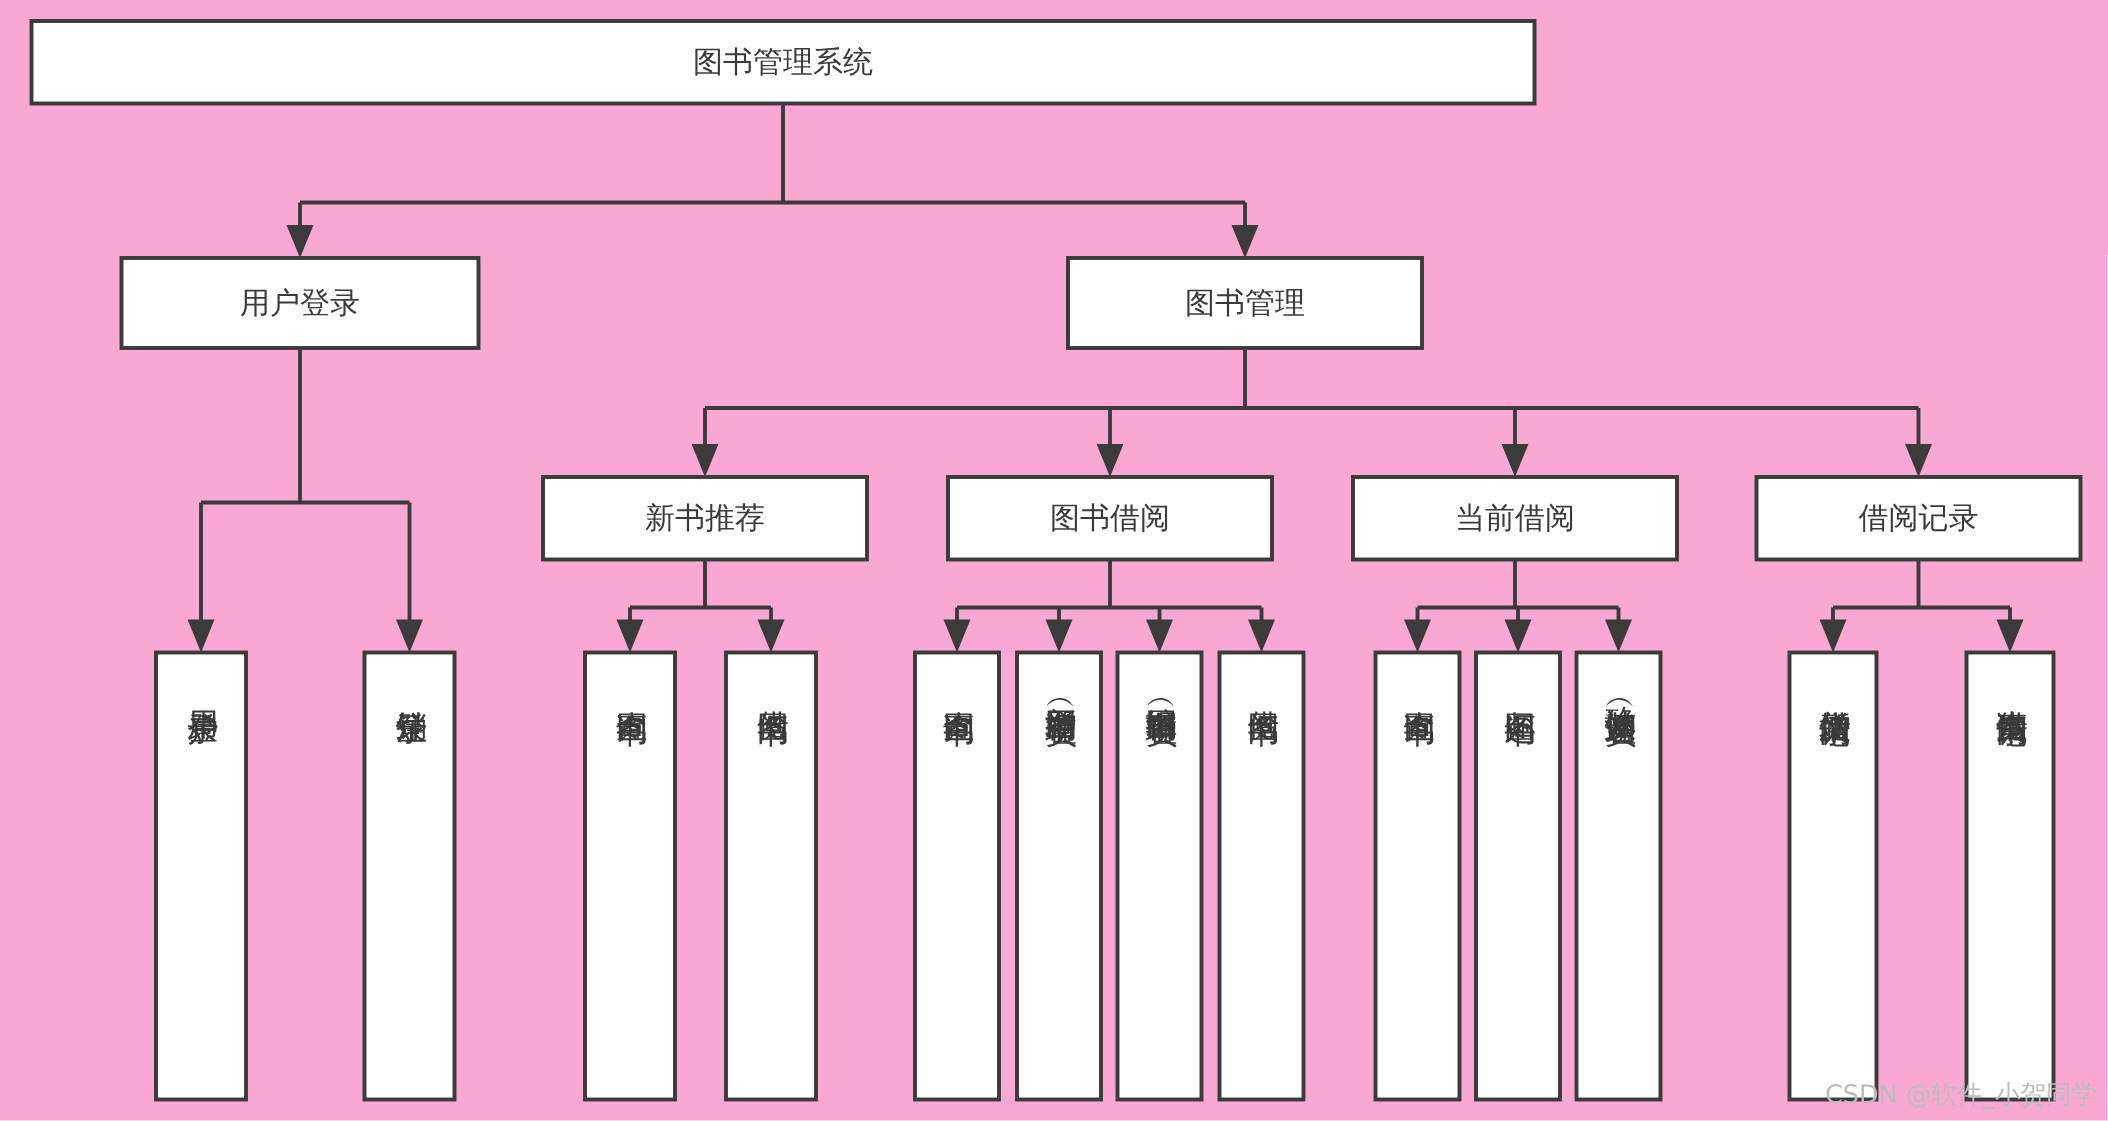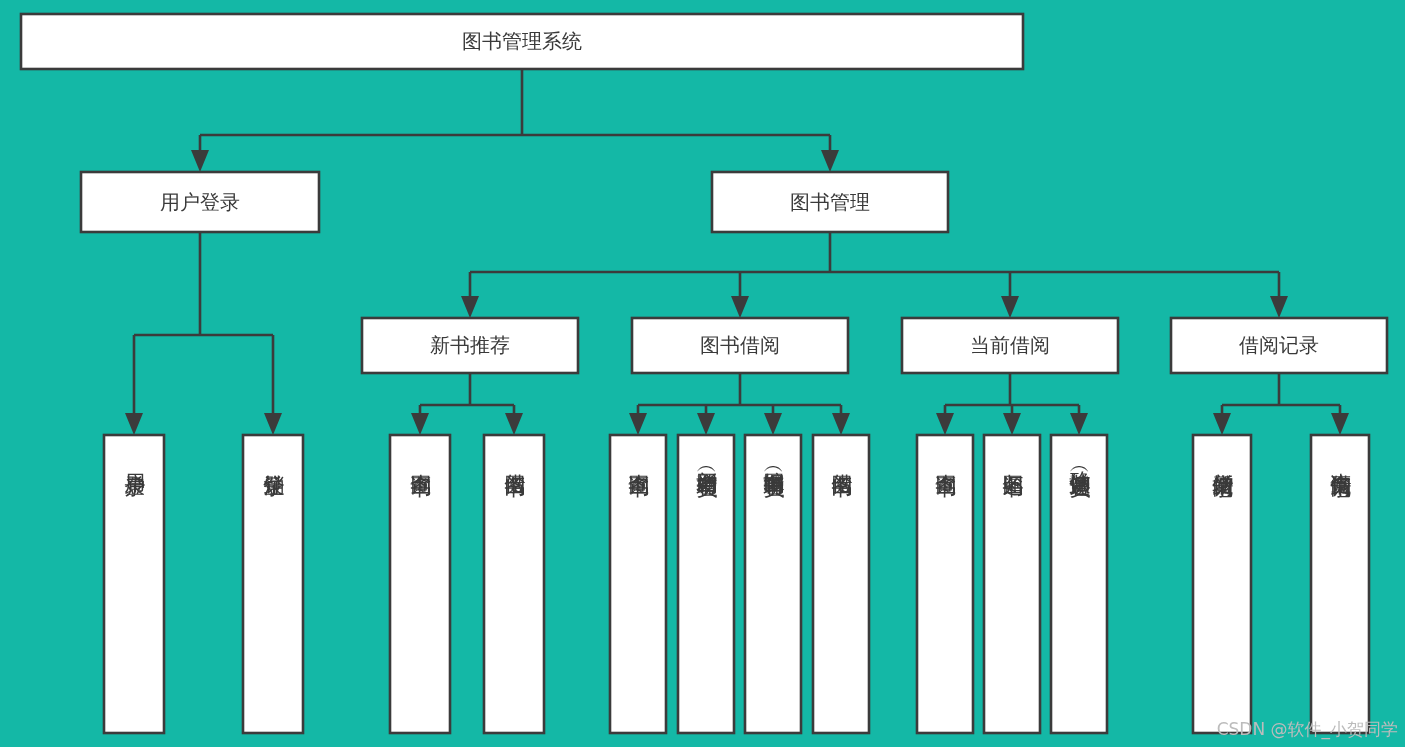--- a/index.html
+++ b/index.html
@@ -11,21 +11,21 @@
   body {
     width: 1405px;
     height: 747px;
     font-family: "DejaVu Sans", "Liberation Sans", sans-serif;
     overflow: hidden;
   }
   #diagram-root {
     position: relative;
     width: 1405px;
     height: 747px;
-    background: #14b8a6;
+    background: #f9a8d4;
   }
   svg.diagram-canvas {
     position: absolute;
     top: 0;
     left: 0;
     width: 1405px;
     height: 747px;
     display: block;
   }
   .node-box {

